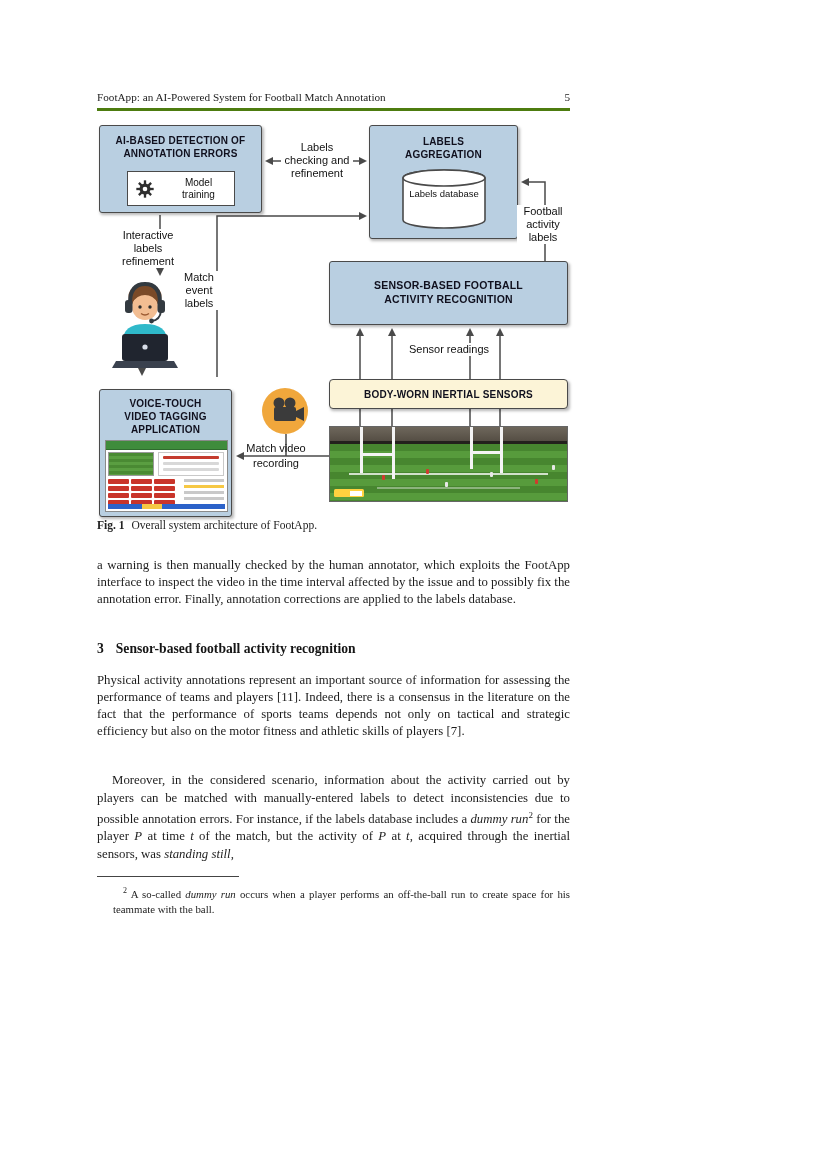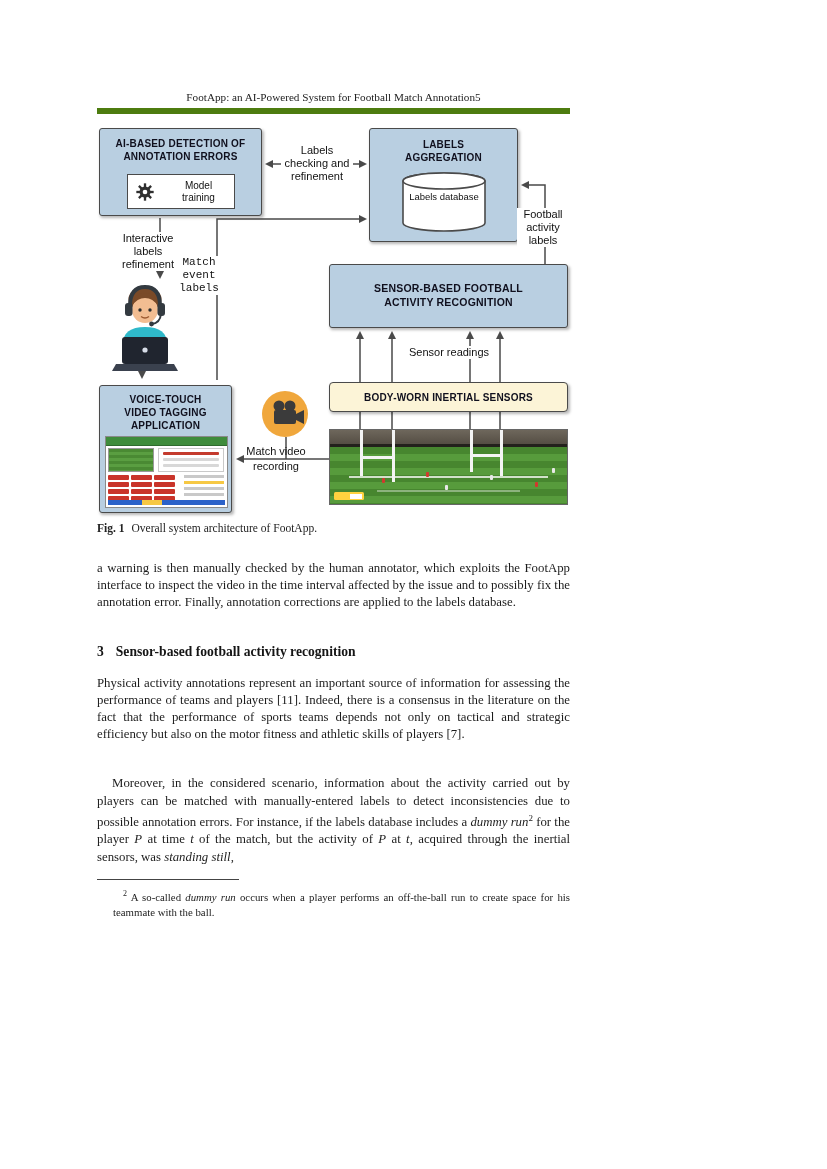--- a/index.html
+++ b/index.html
@@ -1,22 +1,22 @@
 <!DOCTYPE html>
 <html><head>
 <meta charset="utf-8">
 <style>
   html,body{margin:0;padding:0;background:#ffffff;}
   .page{position:relative;width:827px;height:1169px;background:#fff;outline:1px solid #d9d9d9;overflow:hidden;
         font-family:"Liberation Serif","DejaVu Serif",serif;color:#1c1c1c;}
   .content{position:absolute;left:97px;top:0;width:473px;}
 
   
-  .running-head{margin-top:91px;display:flex;justify-content:center;align-items:baseline;
-                font-size:11.2px;color:#222;border-bottom:6px solid #4d7c0f;padding-bottom:5px;}
+  .running-head{margin-top:91px;display:flex;justify-content:space-between;align-items:baseline;
+                font-size:11.2px;color:#222;border-bottom:3px solid #4d7c0f;padding-bottom:5px;}
 
   
   .figure{margin:10px 0 0 0;padding:0;}
   .diagram{position:relative;width:473px;height:388px;font-family:"Liberation Sans","DejaVu Sans",sans-serif;}
   .connectors{position:absolute;left:0;top:0;z-index:1;}
   .dbox{position:absolute;background:#b9cfe1;border:1.8px solid #4a4a4a;border-radius:3px;
         box-shadow:1.5px 2px 3px rgba(0,0,0,.28);z-index:2;box-sizing:border-box;}
   .dbox-title{font-weight:bold;font-size:10px;line-height:1.3;text-align:center;color:#10101e;letter-spacing:.2px;}
   #box-ai{left:2px;top:4px;width:163px;height:88px;}
   #box-ai .dbox-title{padding:8px 10px 0;}
@@ -24,29 +24,29 @@
              display:flex;align-items:center;justify-content:center;gap:15px;box-sizing:border-box;}
   .model-label{font-size:10px;line-height:1.2;width:58px;text-align:center;color:#111;}
   #box-agg{left:272px;top:4px;width:149px;height:114px;}
   #box-agg .dbox-title{max-width:100px;margin:0 auto;padding-top:9px;}
   .cylinder{position:absolute;left:30px;top:41px;width:88px;height:64px;}
   .cyl-label{position:absolute;left:0;right:0;top:21px;text-align:center;font-size:9.5px;line-height:1.25;color:#111;}
   #box-sensor{left:232px;top:140px;width:239px;height:64px;display:flex;align-items:center;}
   #box-sensor .dbox-title{width:100%;padding:0 26px;font-size:10.5px;}
   #box-worn{left:232px;top:258px;width:239px;height:30px;background:#fcf4d7;display:flex;align-items:center;border-radius:4px;}
   #box-worn .dbox-title{width:100%;font-size:10px;}
-  #box-app{left:2px;top:261px;width:133px;height:128px;}
+  #box-app{left:2px;top:268px;width:133px;height:128px;}
   #box-app .dbox-title{max-width:106px;margin:0 auto;padding-top:7px;}
 
   
   .flow-label{position:absolute;z-index:3;font-size:11px;line-height:1.18;text-align:center;color:#111;background:#fff;}
   #lbl-checking{left:184px;top:20px;width:72px;}
   #lbl-activity{left:420px;top:84px;width:52px;}
   #lbl-interactive{left:18px;top:108px;width:66px;}
-  #lbl-match-event{left:78px;top:132px;width:48px;font-family:Liberation Mono, monospace;}
+  #lbl-match-event{left:78px;top:150px;width:48px;}
   #lbl-sensor{left:306px;top:222px;width:92px;}
   #lbl-video{left:142px;top:320px;width:74px;background:transparent;line-height:1.4;}
 
   
   .photo{position:absolute;left:232px;top:305px;width:239px;height:76px;z-index:2;overflow:hidden;
          background:#47862f;border:1px solid #666;box-sizing:border-box;}
   .ph-stands{position:absolute;left:0;top:0;right:0;height:14px;background:linear-gradient(#6e675c,#554e44);}
   .ph-boards{position:absolute;left:0;top:14px;right:0;height:3px;background:#23211c;}
   .ph-pitch{position:absolute;left:0;top:17px;right:0;bottom:0;
             background:repeating-linear-gradient(180deg,#47862f 0 7px,#579b3c 7px 14px);}

